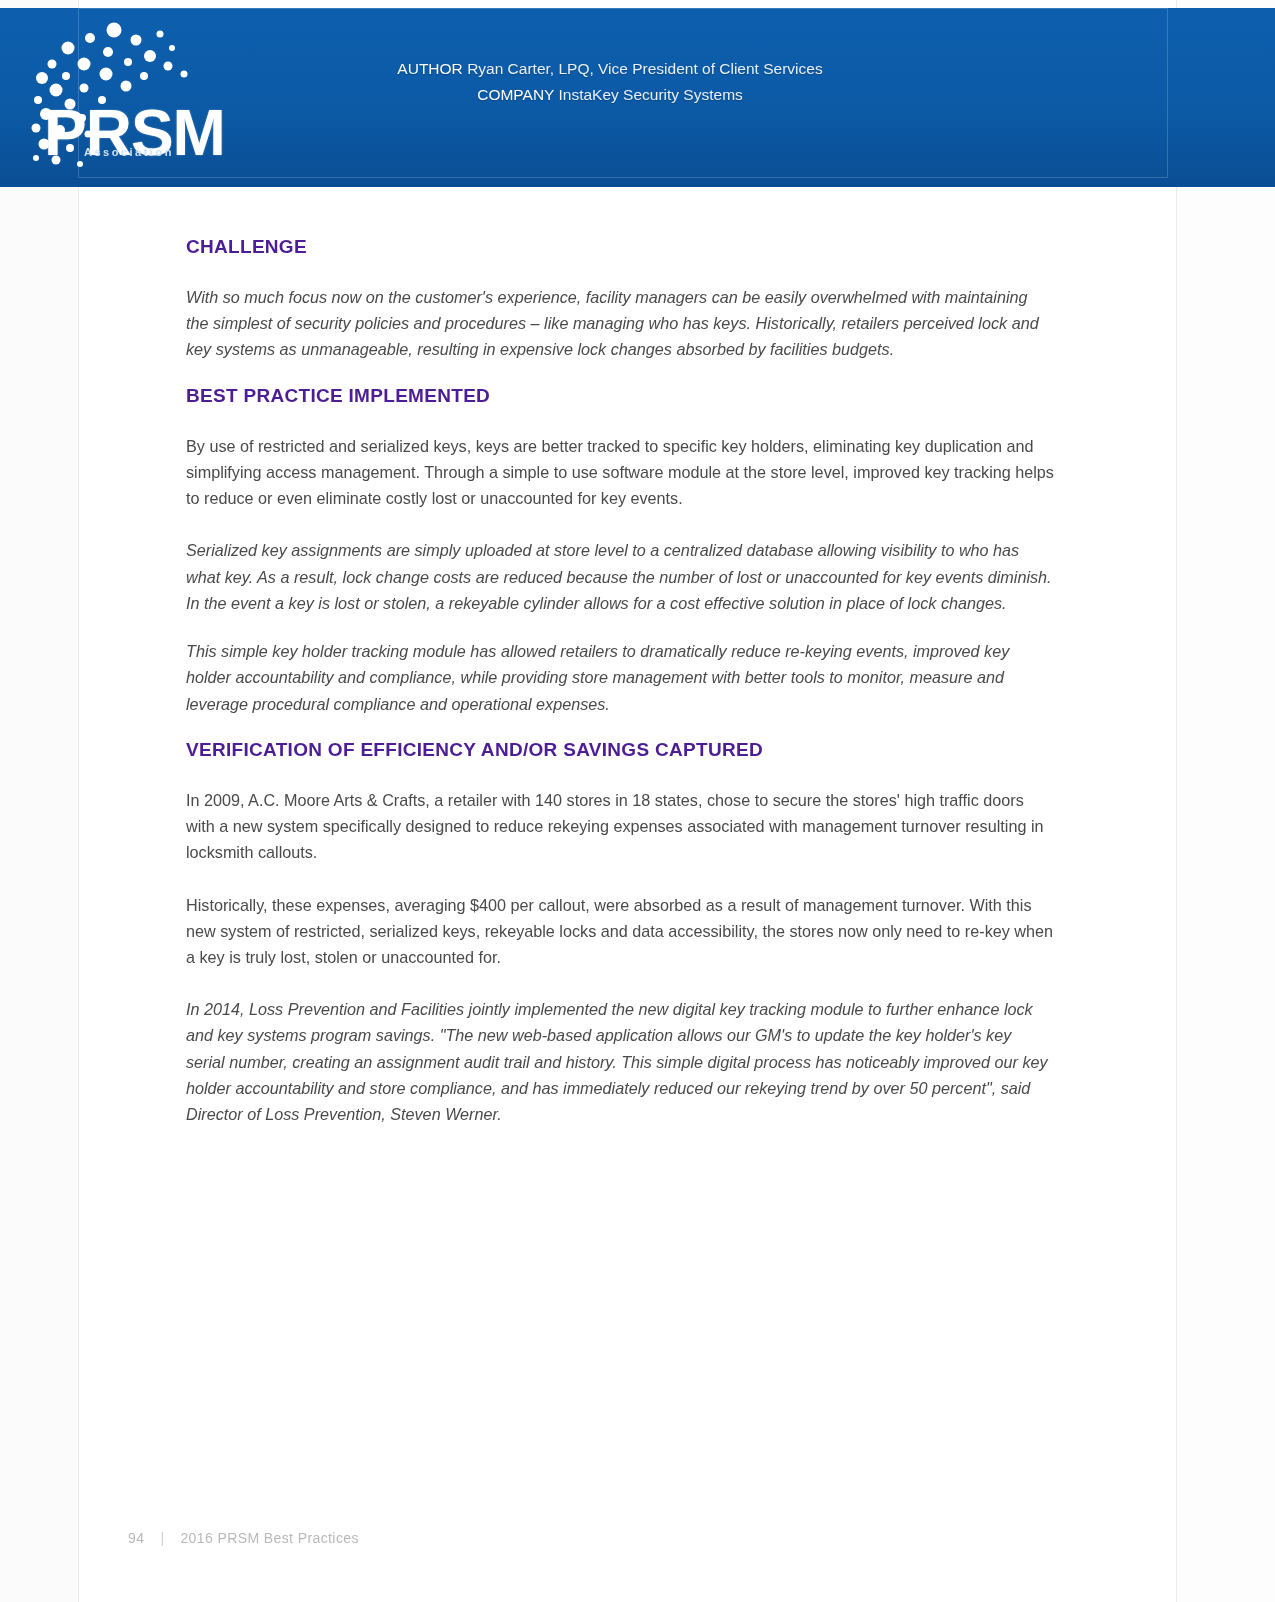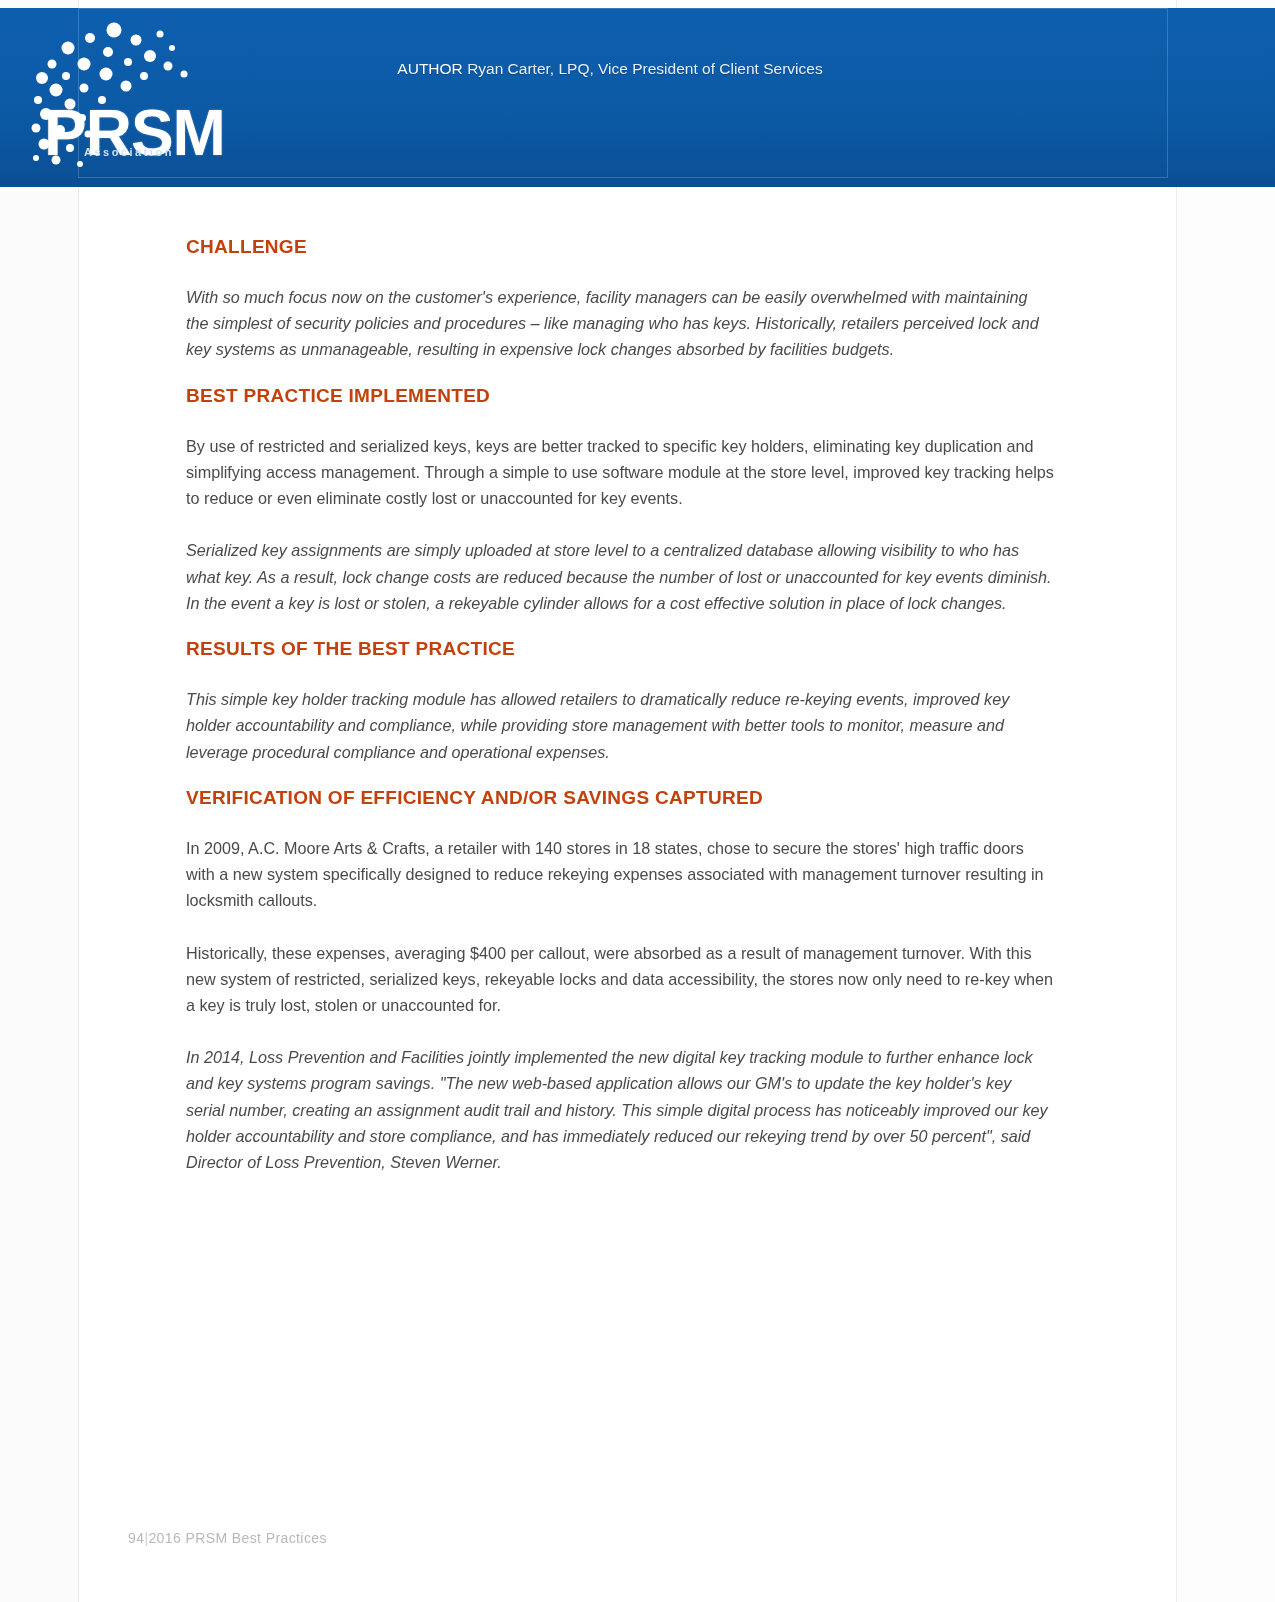--- a/index.html
+++ b/index.html
@@ -129,21 +129,21 @@
   }
 
   
   .content {
     position: absolute;
     left: 186px;
     top: 236px;
     width: 868px;
   }
   .sec-heading {
-    color: #c2410c;
+    color: #4c1d95;
     font-size: 19px;
     font-weight: bold;
     letter-spacing: 0.3px;
     margin: 0 0 26px 0;
     text-transform: uppercase;
   }
   .para {
     color: #4a4a4a;
     font-size: 16.2px;
     line-height: 1.62;
@@ -153,20 +153,21 @@
   .para:last-child { margin-bottom: 0; font-style: italic; }
   .block { margin-bottom: 22px; }
 
   
   .footer {
     position: absolute;
     left: 128px;
     bottom: 56px;
     display: flex;
     align-items: center;
+    gap: 16px;
     color: #b9b9b9;
     font-size: 14px;
     letter-spacing: 0.4px;
   }
   .footer .sep { color: #cfcfcf; }
 </style>
 </head>
 <body>
 
 <div class="scan-page">
@@ -217,39 +218,42 @@
       </svg>
       <div class="logo-word">PRSM</div>
       <div class="logo-sub">Association</div>
     </div>
 
     <div class="header-text">
       <div class="hdr-line">
         <span class="hdr-key">AUTHOR</span>
         <span>Ryan Carter, LPQ, Vice President of Client Services</span>
       </div>
+      <div class="hdr-line">
+        <span class="hdr-key">COMPANY</span>
+        <span>InstaKey Security Systems</span>
+      </div>
     </div>
   </div>
   <div class="header-bottom-strip"></div>
 
   <div class="content">
 
     <div class="block">
       <h2 class="sec-heading">CHALLENGE</h2>
       <p class="para">With so much focus now on the customer's experience, facility managers can be easily overwhelmed with maintaining the simplest of security policies and procedures – like managing who has keys. Historically, retailers perceived lock and key systems as unmanageable, resulting in expensive lock changes absorbed by facilities budgets.</p>
     </div>
 
     <div class="block">
       <h2 class="sec-heading">BEST PRACTICE IMPLEMENTED</h2>
       <p class="para">By use of restricted and serialized keys, keys are better tracked to specific key holders, eliminating key duplication and simplifying access management. Through a simple to use software module at the store level, improved key tracking helps to reduce or even eliminate costly lost or unaccounted for key events.</p>
       <p class="para">Serialized key assignments are simply uploaded at store level to a centralized database allowing visibility to who has what key. As a result, lock change costs are reduced because the number of lost or unaccounted for key events diminish. In the event a key is lost or stolen, a rekeyable cylinder allows for a cost effective solution in place of lock changes.</p>
     </div>
 
     <div class="block">
-      <h2 class="sec-heading">RESULTS OF THE BEST PRACTICE</h2>
       <p class="para">This simple key holder tracking module has allowed retailers to dramatically reduce re-keying events, improved key holder accountability and compliance, while providing store management with better tools to monitor, measure and leverage procedural compliance and operational expenses.</p>
     </div>
 
     <div class="block">
       <h2 class="sec-heading">VERIFICATION OF EFFICIENCY AND/OR SAVINGS CAPTURED</h2>
       <p class="para">In 2009, A.C. Moore Arts &amp; Crafts, a retailer with 140 stores in 18 states, chose to secure the stores' high traffic doors with a new system specifically designed to reduce rekeying expenses associated with management turnover resulting in locksmith callouts.</p>
       <p class="para">Historically, these expenses, averaging $400 per callout, were absorbed as a result of management turnover. With this new system of restricted, serialized keys, rekeyable locks and data accessibility, the stores now only need to re-key when a key is truly lost, stolen or unaccounted for.</p>
       <p class="para">In 2014, Loss Prevention and Facilities jointly implemented the new digital key tracking module to further enhance lock and key systems program savings. "The new web-based application allows our GM's to update the key holder's key serial number, creating an assignment audit trail and history. This simple digital process has noticeably improved our key holder accountability and store compliance, and has immediately reduced our rekeying trend by over 50 percent", said Director of Loss Prevention, Steven Werner.</p>
     </div>
 

